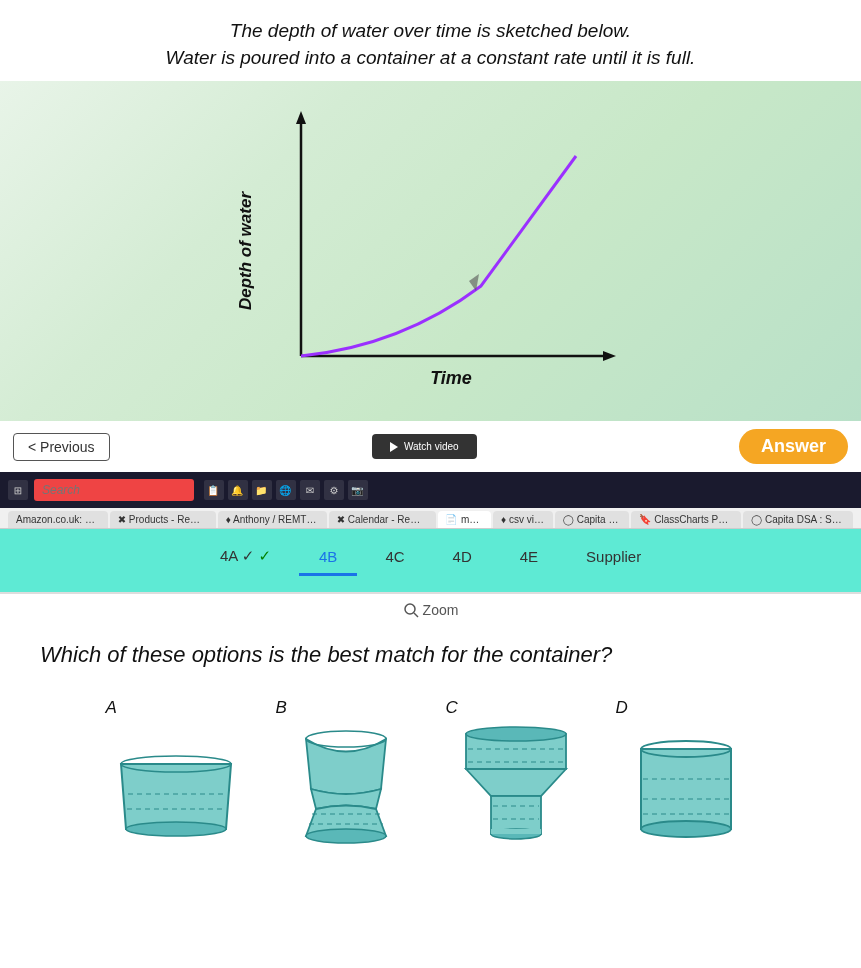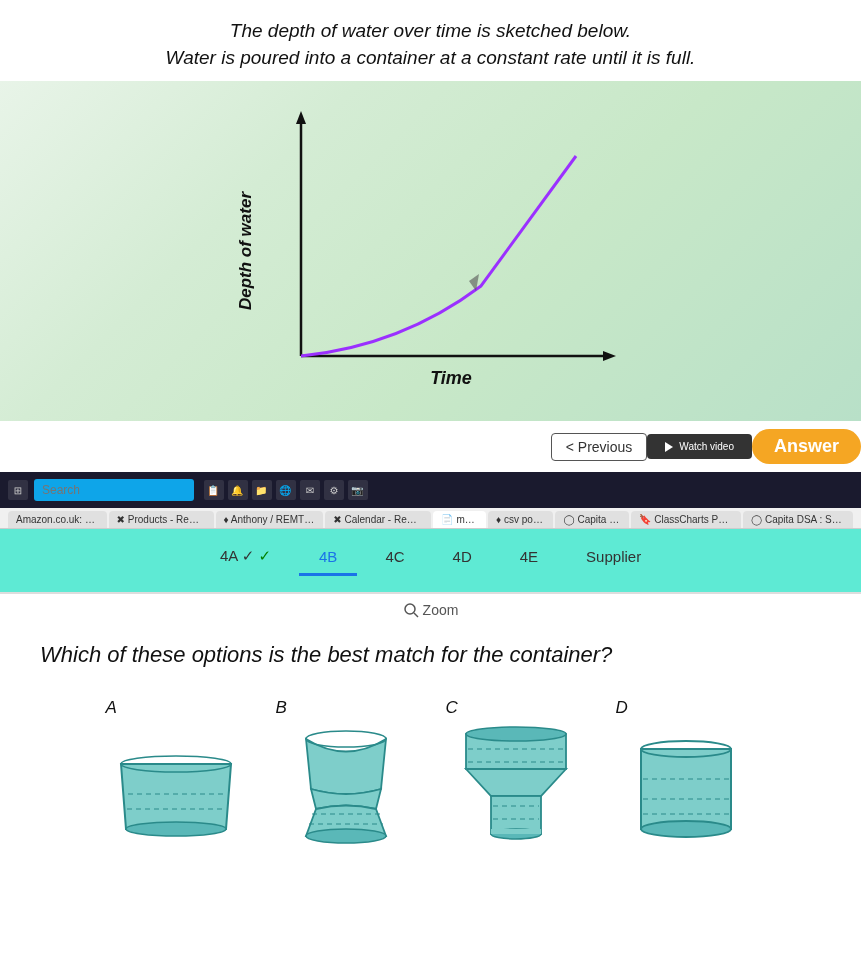--- a/index.html
+++ b/index.html
@@ -44,22 +44,22 @@
       position: absolute;
       top: 0; left: 0;
       width: 100%;
       height: 100%;
     }
 
     
     .controls-row {
       display: flex;
       align-items: center;
-      justify-content: flex-end;
-      padding: 8px 0;
+      justify-content: space-between;
+      padding: 8px 13px;
       background: #fff;
     }
 
     .previous-btn {
       border: 1px solid #555;
       background: #fff;
       border-radius: 4px;
       padding: 5px 14px;
       font-size: 14px;
       cursor: pointer;
@@ -108,29 +108,30 @@
       height: 36px;
       display: flex;
       align-items: center;
       padding: 0 8px;
       gap: 6px;
       color: #ccc;
       font-size: 11px;
     }
 
     .taskbar-search {
-      background: #0ea5e9;
+      background: #ef4444;
       border-radius: 3px;
       padding: 2px 8px;
       font-size: 12px;
       width: 160px;
       height: 22px;
       border: none;
       outline: none;
       color: #333;
+      font-style: italic;
     }
 
     .taskbar-icons {
       display: flex;
       gap: 4px;
       align-items: center;
       margin-left: 4px;
     }
 
     .taskbar-icon {
@@ -319,21 +320,21 @@
     <div class="taskbar-icon">📷</div>
   </div>
 </div>
 
 <div class="browser-tabs">
   <div class="browser-tab">Amazon.co.uk: Low...</div>
   <div class="browser-tab">✖ Products - Remtek...</div>
   <div class="browser-tab">♦ Anthony / REMTEK-...</div>
   <div class="browser-tab">✖ Calendar - Remtek...</div>
   <div class="browser-tab active">📄 maths</div>
-  <div class="browser-tab">♦ csv poured</div>
+  <div class="browser-tab">♦ csv video</div>
   <div class="browser-tab">◯ Capita DSA</div>
   <div class="browser-tab">🔖 ClassCharts Parent...</div>
   <div class="browser-tab">◯ Capita DSA : Supplier</div>
 </div>
 
 <div class="lesson-tabs">
   <div class="lesson-tab completed">4A ✓</div>
   <div class="lesson-tab active">4B</div>
   <div class="lesson-tab">4C</div>
   <div class="lesson-tab">4D</div>

